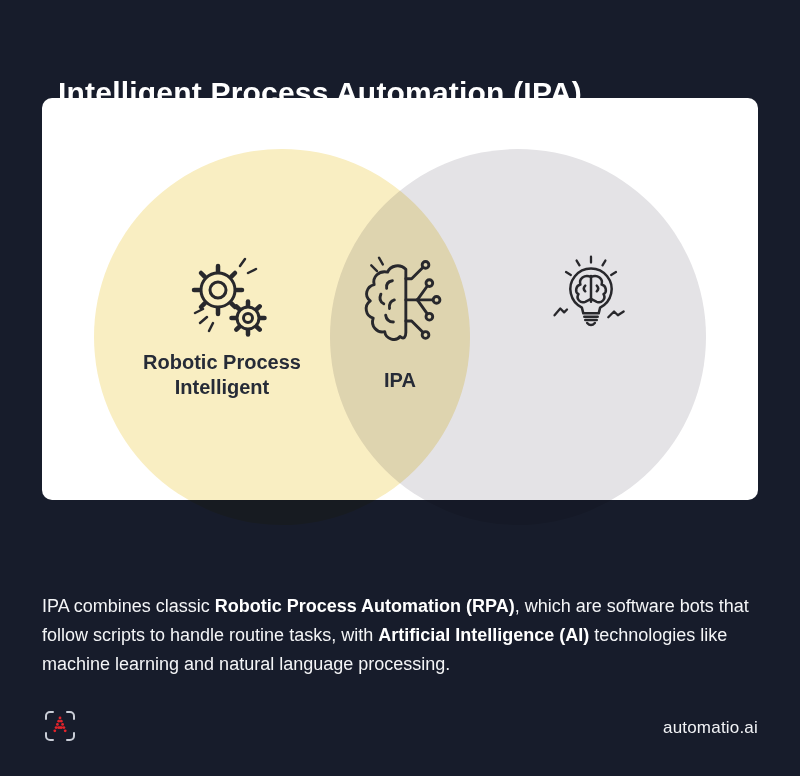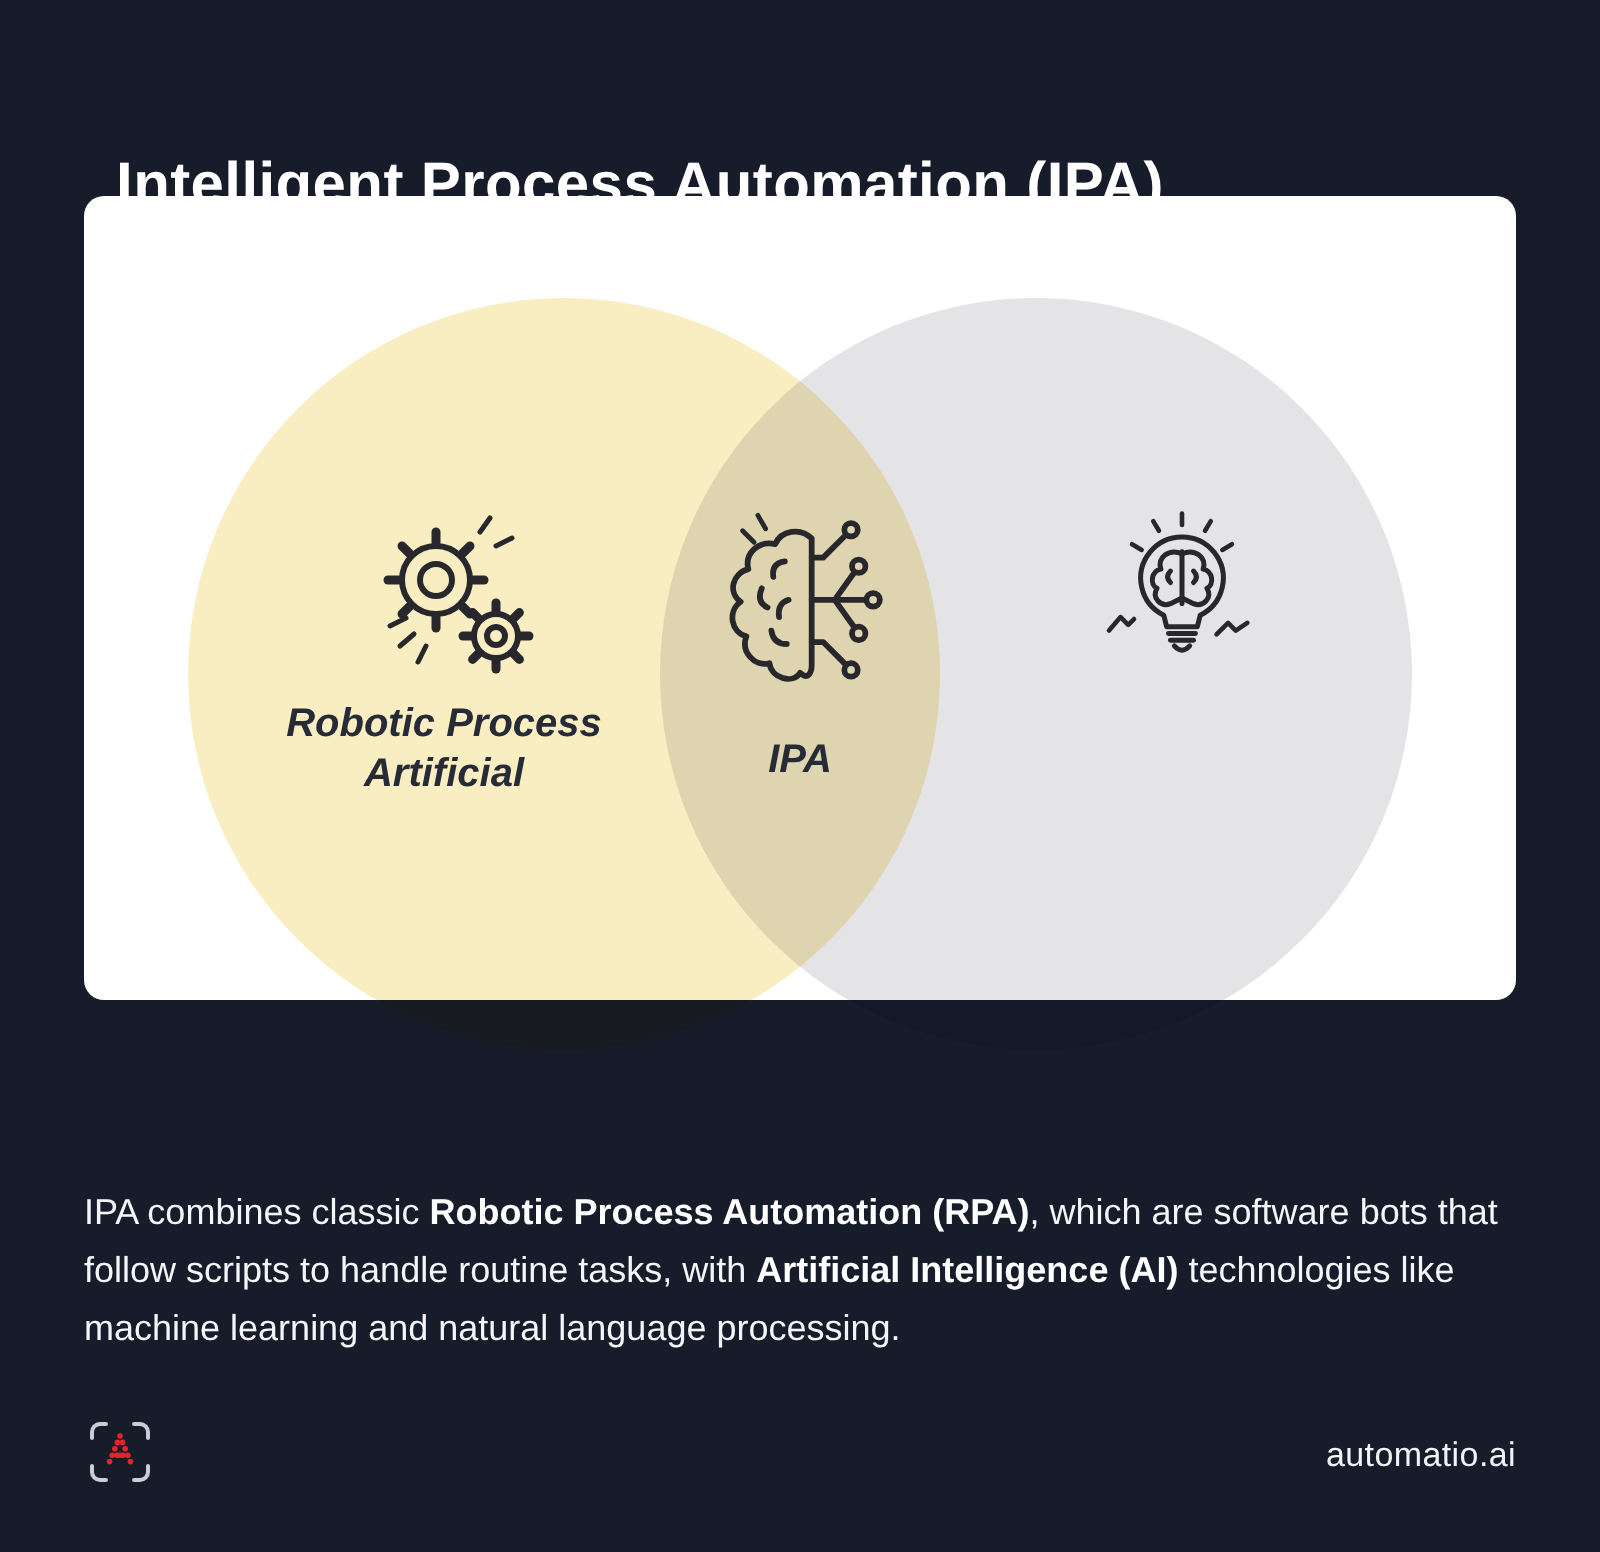--- a/index.html
+++ b/index.html
@@ -6,21 +6,21 @@
     --bg:#171c2b; --card:#ffffff; --circle-left:#f9eec2; --circle-right:#e4e3e6;
     --label:#262b37; --text:#f4f5f7; --accent-red:#e3242b; --logo-gray:#c9cdd6;
   }
   *{margin:0;padding:0;box-sizing:border-box;}
   html,body{width:800px;height:776px;}
   body{font-family:"Liberation Sans",sans-serif;background:var(--bg);overflow:hidden;}
   .poster{position:relative;width:800px;height:776px;background:var(--bg);}
   .title{position:absolute;top:30px;left:0;width:640px;text-align:center;
          color:#ffffff;font-size:30px;font-weight:700;letter-spacing:.2px;margin-top:46px;}
   .card{position:absolute;left:42px;top:98px;width:716px;height:402px;
-        background:var(--card);border-radius:10px;font-style:italic;}
+        background:var(--card);border-radius:10px;}
   .circle{position:absolute;width:376px;height:376px;border-radius:50%;mix-blend-mode:multiply;}
   .circle.left{left:52px;top:51px;background:var(--circle-left);}
   .circle.right{left:288px;top:51px;background:var(--circle-right);}
   .vicon{position:absolute;z-index:2;}
   .vicon svg{display:block;}
   .vicon.gears{left:136px;top:150px;}
   .vicon.brain{left:312px;top:152px;}
   .vicon.bulb{left:501px;top:152px;}
   .vlabel{position:absolute;z-index:2;text-align:center;color:var(--label);
           font-weight:700;font-size:20px;line-height:25px;}
@@ -134,21 +134,21 @@
           <path d="M29,26 l-5,-3"></path>
             <path d="M71,26 l5,-3"></path>
           <path d="M12,68 l6,-7 4,4 3,-3"></path>
             <path d="M68,70 l6,-6 4,4 6,-4"></path>
         </g>
       </svg>
     </div>
 
     <div class="vlabel rpa">
       <span>Robotic Process</span><br>
-      <span>Artificial</span>
+      <span>Intelligent</span>
     </div>
     <div class="vlabel ipa">IPA</div>
   </div>
 
   <p class="desc"><span>IPA combines classic </span><b>Robotic Process Automation (RPA)</b><span>, which are software bots that follow scripts to handle routine tasks, with </span><b>Artificial Intelligence (AI)</b><span> technologies like machine learning and natural language processing.</span></p>
 
   <div class="footer">
     <div class="brand">
       <span>
         <svg width="36" height="36" viewBox="0 0 36 36">

